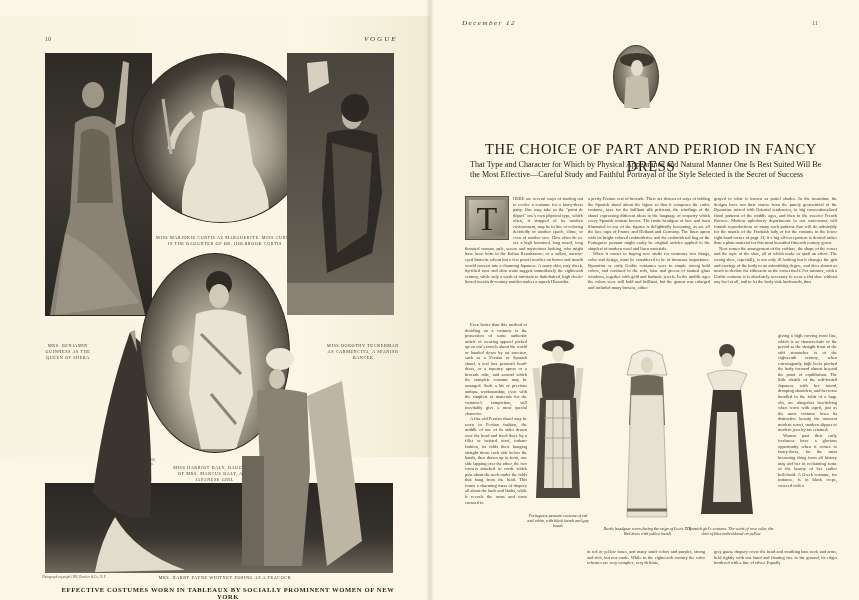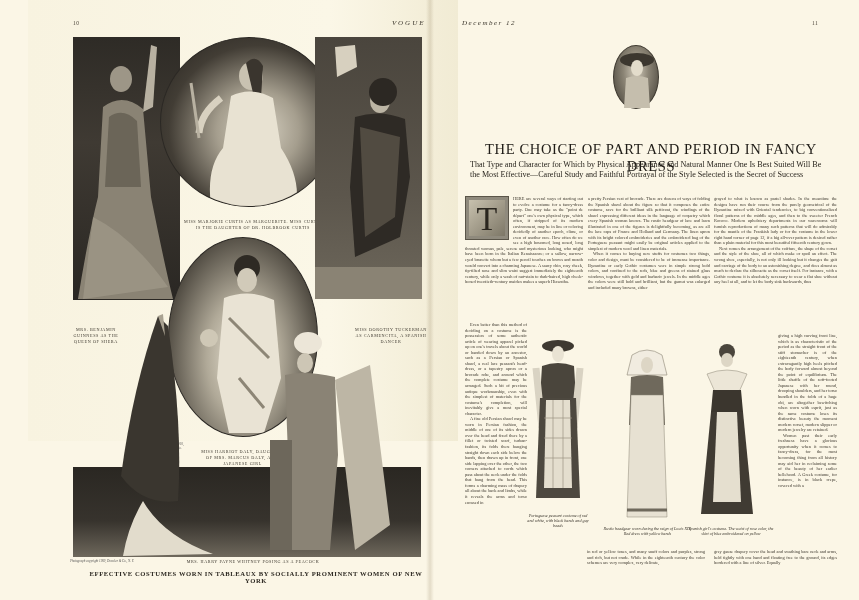--- a/index.html
+++ b/index.html
@@ -1,19 +1,19 @@
 <!DOCTYPE html>
 <html><head>
 <meta charset="utf-8">
 <style>
   * { box-sizing: border-box; margin: 0; padding: 0; }
   html, body { width: 859px; height: 600px; overflow: hidden; background: #fbf6e6; }
   body { position: relative; font-family: "Liberation Serif", "DejaVu Serif", serif; color: #2a261e; }
 
-  .page { position: absolute; top: 0; height: 441px; background: #faf5e3; margin-left: 28px; }
+  .page { position: absolute; top: 16px; height: 441px; background: #faf5e3; }
   .page-left { left: 0; width: 430px; background: linear-gradient(90deg, #f8f3e0 0%, #fbf7e7 70%, #f1ebd4 100%); }
   .page-right { left: 430px; width: 429px; background: linear-gradient(90deg, #ece5cc 0%, #f9f4e2 4%, #fbf7e8 100%); }
   .gutter { position: absolute; left: 426px; top: 0; width: 8px; height: 600px; background: linear-gradient(90deg, rgba(0,0,0,0) 0%, rgba(120,100,60,0.18) 50%, rgba(0,0,0,0) 100%); }
 
   .folio { position: absolute; top: 20px; font-size: 5.5px; letter-spacing: 0.5px; color: #4a4438; }
   .running-head { position: absolute; top: 19px; font-size: 7px; font-style: italic; letter-spacing: 2px; color: #3a352b; }
 
   
   .photo { position: absolute; overflow: hidden; }
   .rect-photo { background: linear-gradient(180deg, #2e2b26 0%, #3f3a33 40%, #2a2723 100%); }

